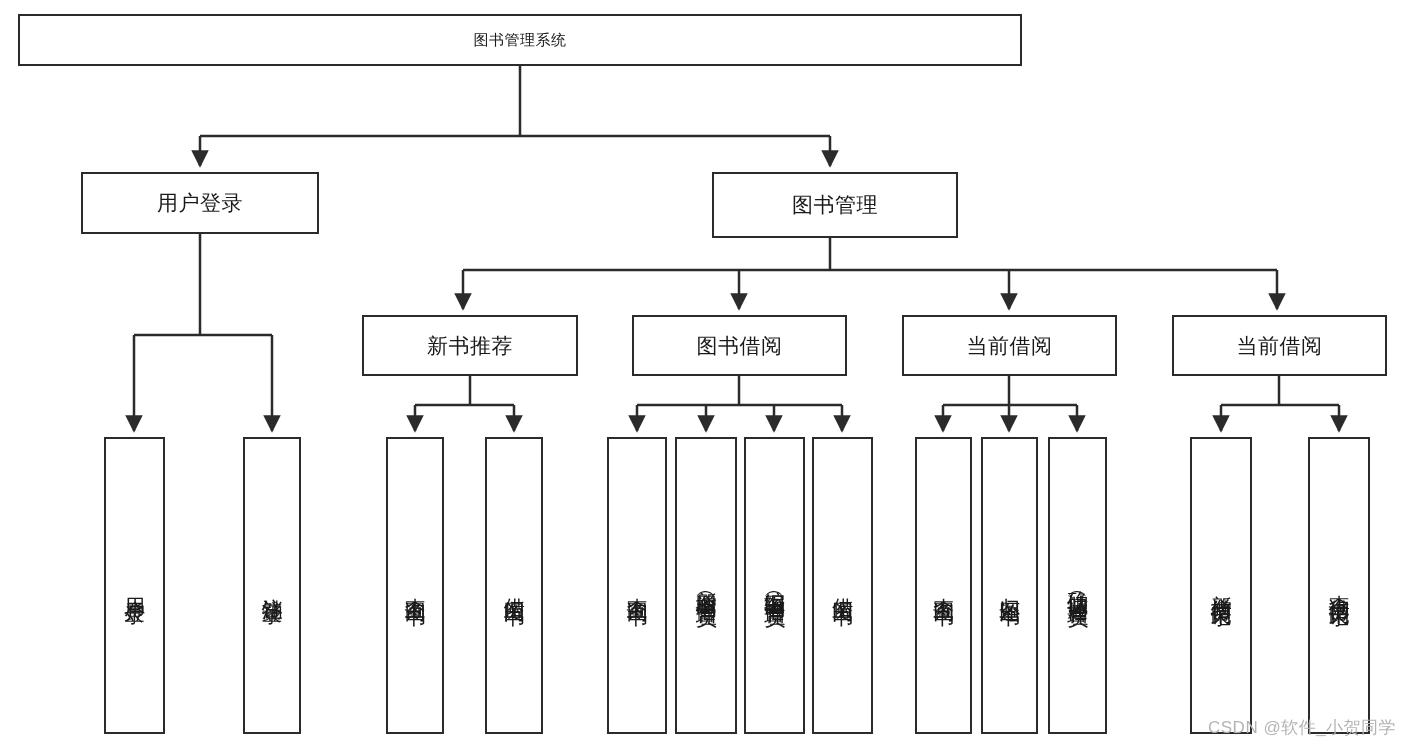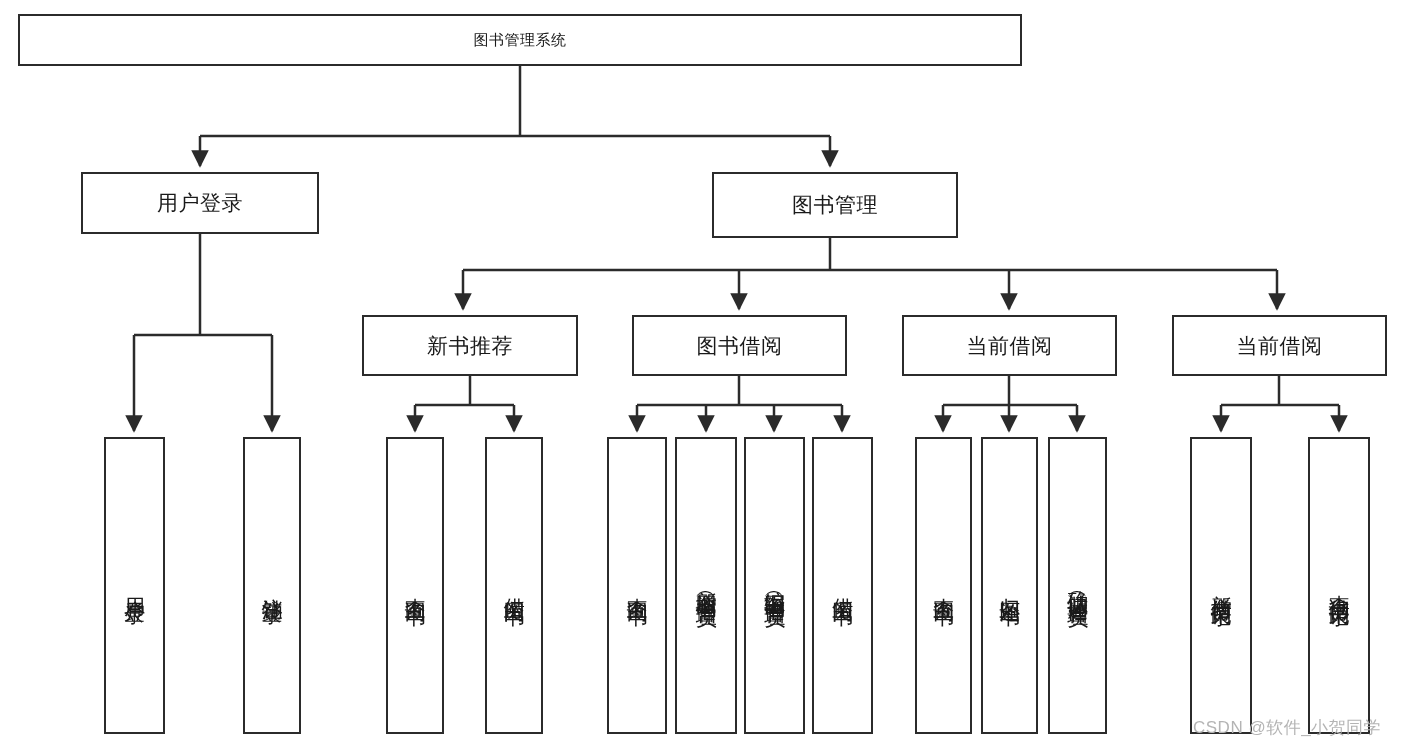--- a/index.html
+++ b/index.html
@@ -59,20 +59,21 @@
     max-height: 100%;
   }
   .node.root .label { font-size: 15px; }
   .watermark {
     position: absolute;
     color: #b4b4b4;
     font-size: 17px;
     white-space: nowrap;
     z-index: 5;
     letter-spacing: 0.5px;
+    padding-left: 15px;
   }
 </style>
 </head>
 <body>
 
 <div id="canvas">
 
   <svg id="edges" viewBox="0 0 1405 747" width="1405" height="747" xmlns="http://www.w3.org/2000/svg">
     <defs>
       <marker id="arrow" viewBox="0 0 10 10" refX="9" refY="5" markerWidth="7" markerHeight="7" orient="auto-start-reverse">

